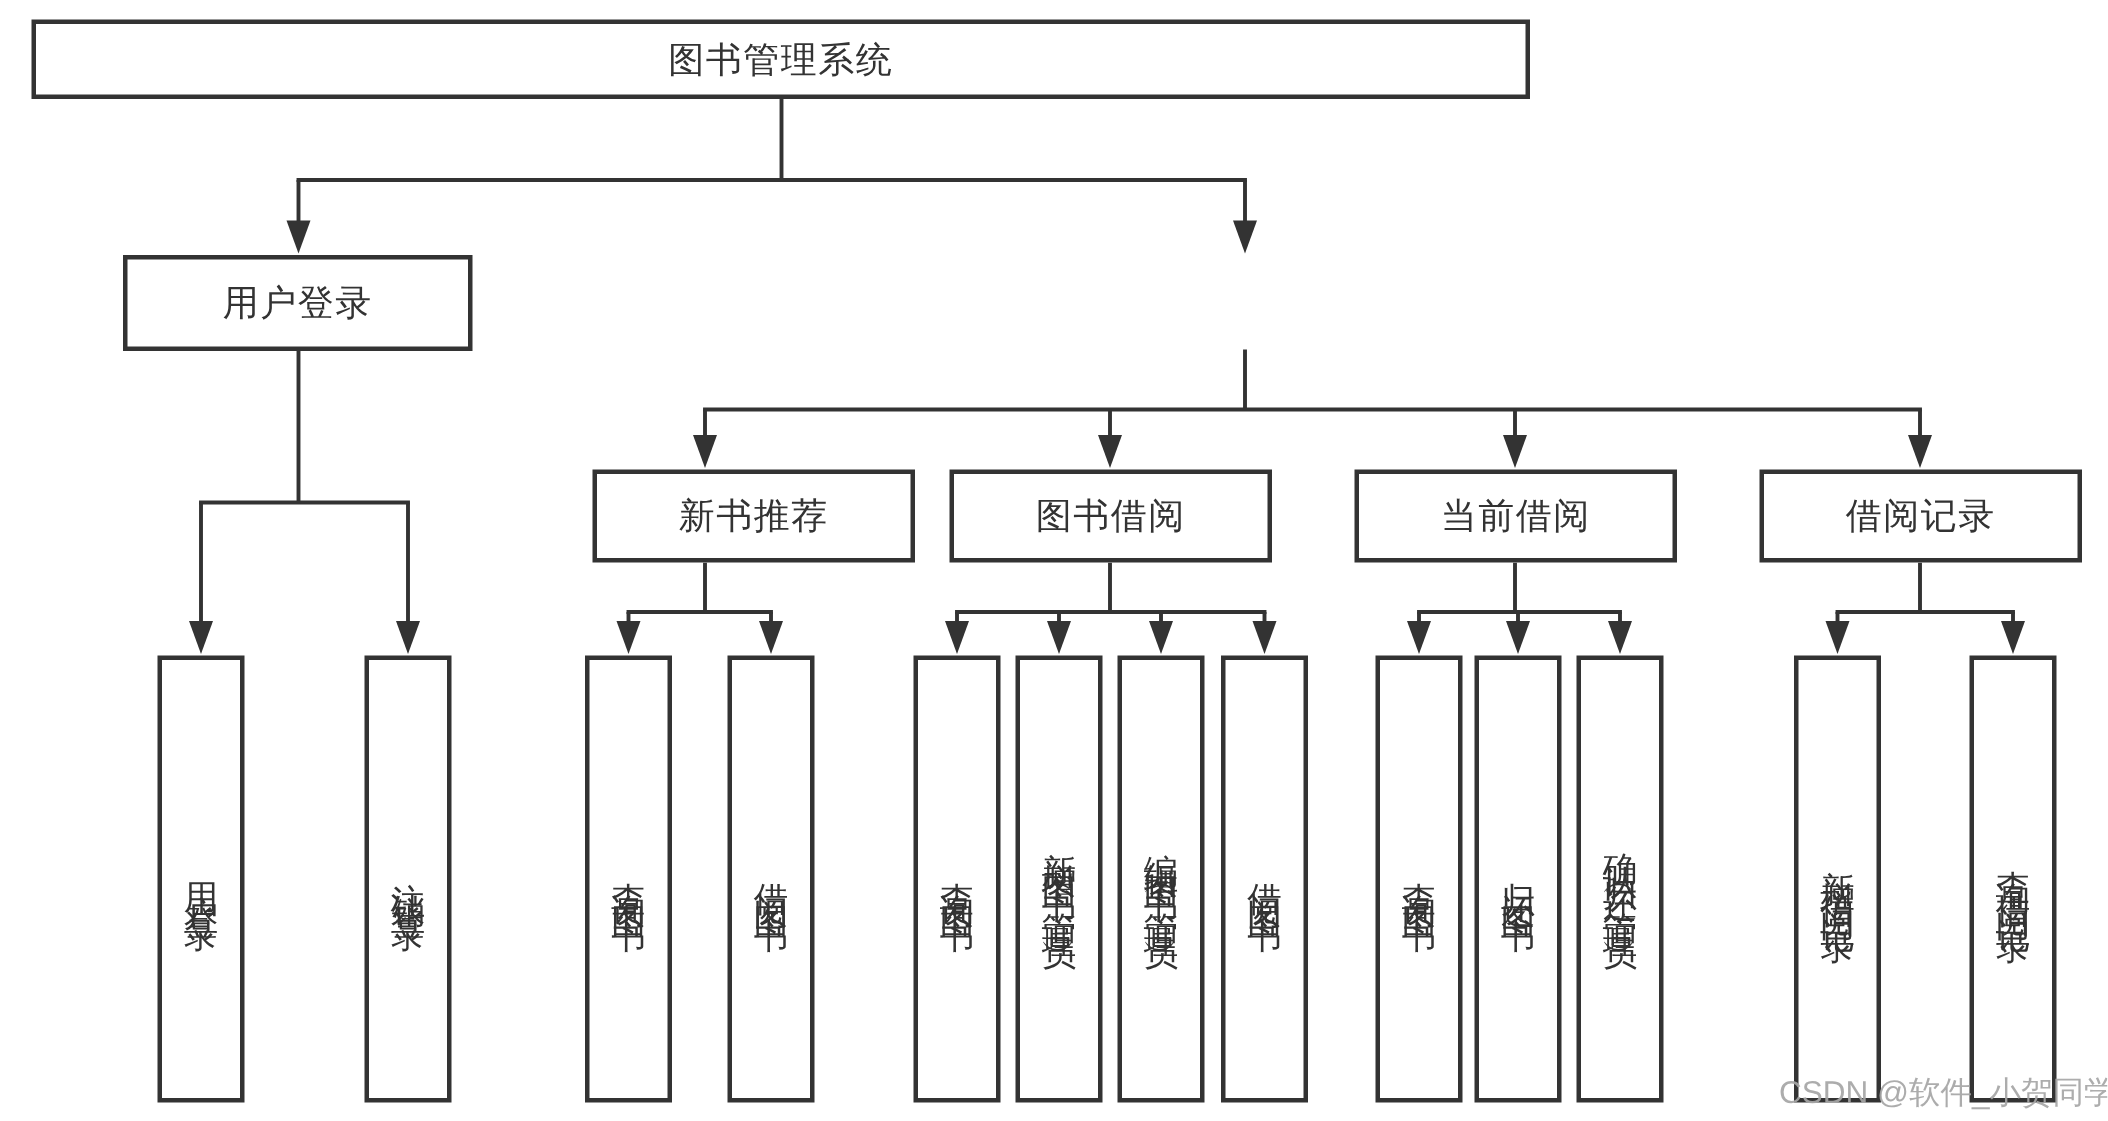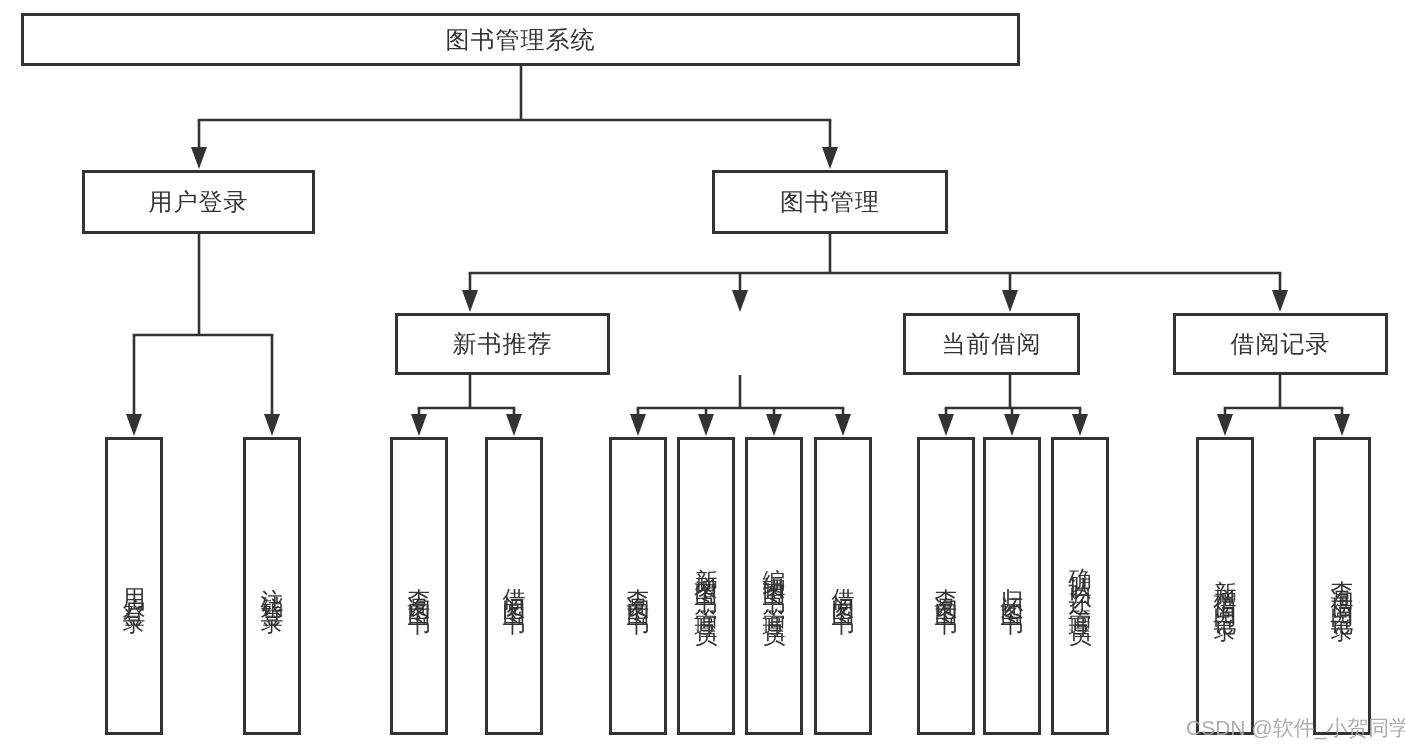--- a/index.html
+++ b/index.html
@@ -118,24 +118,24 @@
     <path d="M1223.7 408 H1343.3"></path>
     <path d="M1225 408 V418"></path>
     <polygon points="1217,414 1233,414 1225,436"></polygon>
     <path d="M1342 408 V418"></path>
     <polygon points="1334,414 1350,414 1342,436"></polygon>
   </svg>
 
   <div class="hbox" style="left:21px;top:13px;width:999px;height:53px;">图书管理系统</div>
 
   <div class="hbox" style="left:82px;top:170px;width:233px;height:64px;">用户登录</div>
-  <div class="hbox" style="left:712px;top:170px;width:236px;height:64px;">图书管理</div>
 
   <div class="hbox" style="left:363px;top:313px;width:215px;height:62px;margin-left:32px;">新书推荐</div>
-  <div class="hbox" style="left:903px;top:313px;width:177px;height:62px;">当前借阅</div>
+  <div class="hbox" style="left:633px;top:313px;width:215px;height:62px;">图书借阅</div>
+  <div class="hbox" style="left:903px;top:313px;width:215px;height:62px;">当前借阅</div>
   <div class="hbox" style="left:1173px;top:313px;width:215px;height:62px;">借阅记录</div>
 
   <div class="leaf" style="left:105px;">
     <span class="vtext">用户登录</span>
   </div>
   <div class="leaf" style="left:243px;">
     <span class="vtext">注销登录</span>
   </div>
   <div class="leaf" style="left:390px;">
     <span class="vtext">查询图书</span>

